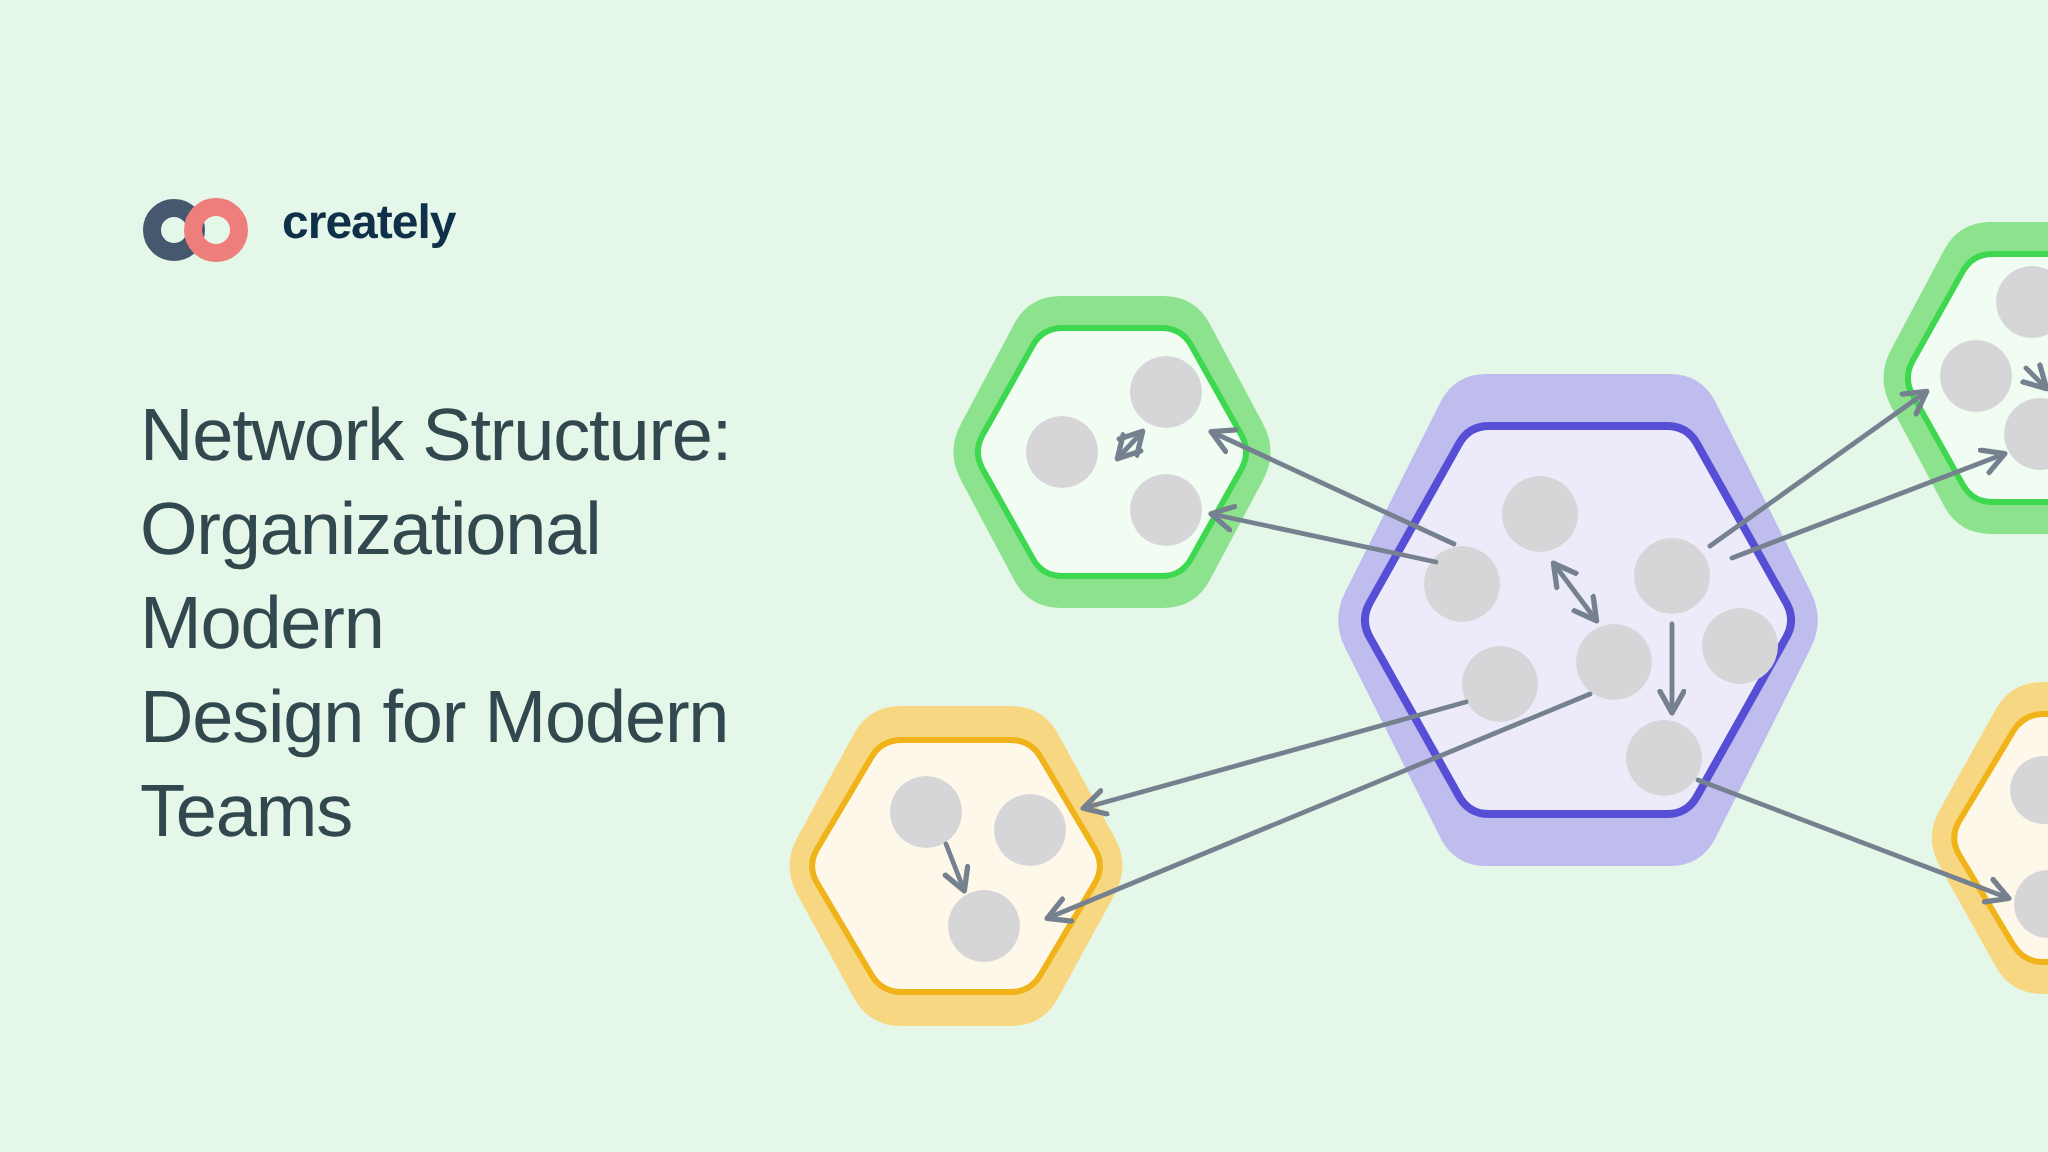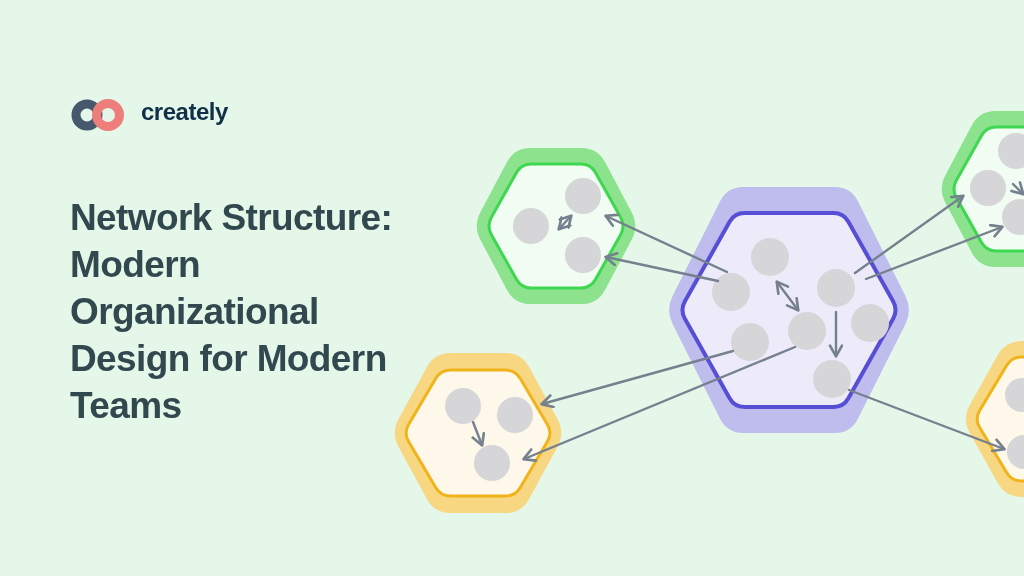--- a/index.html
+++ b/index.html
@@ -10,21 +10,21 @@
     font-family:"Liberation Sans",sans-serif;
   }
   #diagram{position:absolute;left:0;top:0;width:1024px;height:576px;}
   .logo{position:absolute;left:70px;top:96px;display:flex;align-items:center;height:38px;}
   .logo-text{
     font-size:24px;font-weight:700;letter-spacing:-0.5px;
     margin-left:15px;line-height:38px;padding-bottom:6px;
   }
   h1.title{
     position:absolute;left:70px;top:194px;margin:0;width:400px;
-    font-size:37px;line-height:47px;font-weight:700;letter-spacing:-0.6px;
+    font-size:37px;line-height:47px;font-weight:400;letter-spacing:-0.6px;
   }
   .title span{display:block;}
 </style>
 </head>
 <body>
 
 <div class="page" style="background: rgb(228, 247, 232);">
 
   <svg id="diagram" viewBox="0 0 1024 576">
       <defs>
@@ -87,19 +87,19 @@
   <div class="logo">
     <svg class="logo-mark" width="56" height="38" viewBox="0 0 56 38">
       <circle cx="17" cy="19" r="11" fill="none" stroke-width="9" stroke="#45586d"></circle>
       <circle cx="38" cy="19" r="11.5" fill="none" stroke-width="9" stroke="#ee7e7c"></circle>
     </svg>
     <span class="logo-text" style="color: rgb(16, 47, 73);">creately</span>
   </div>
 
   <h1 class="title" style="color: rgb(50, 72, 79);">
     <span>Network Structure:</span>
+    <span>Organizational</span>
     <span>Modern</span>
-    <span>Organizational</span>
     <span>Design for Modern</span>
     <span>Teams</span>
   </h1>
 
 </div>
 
 </body></html>

